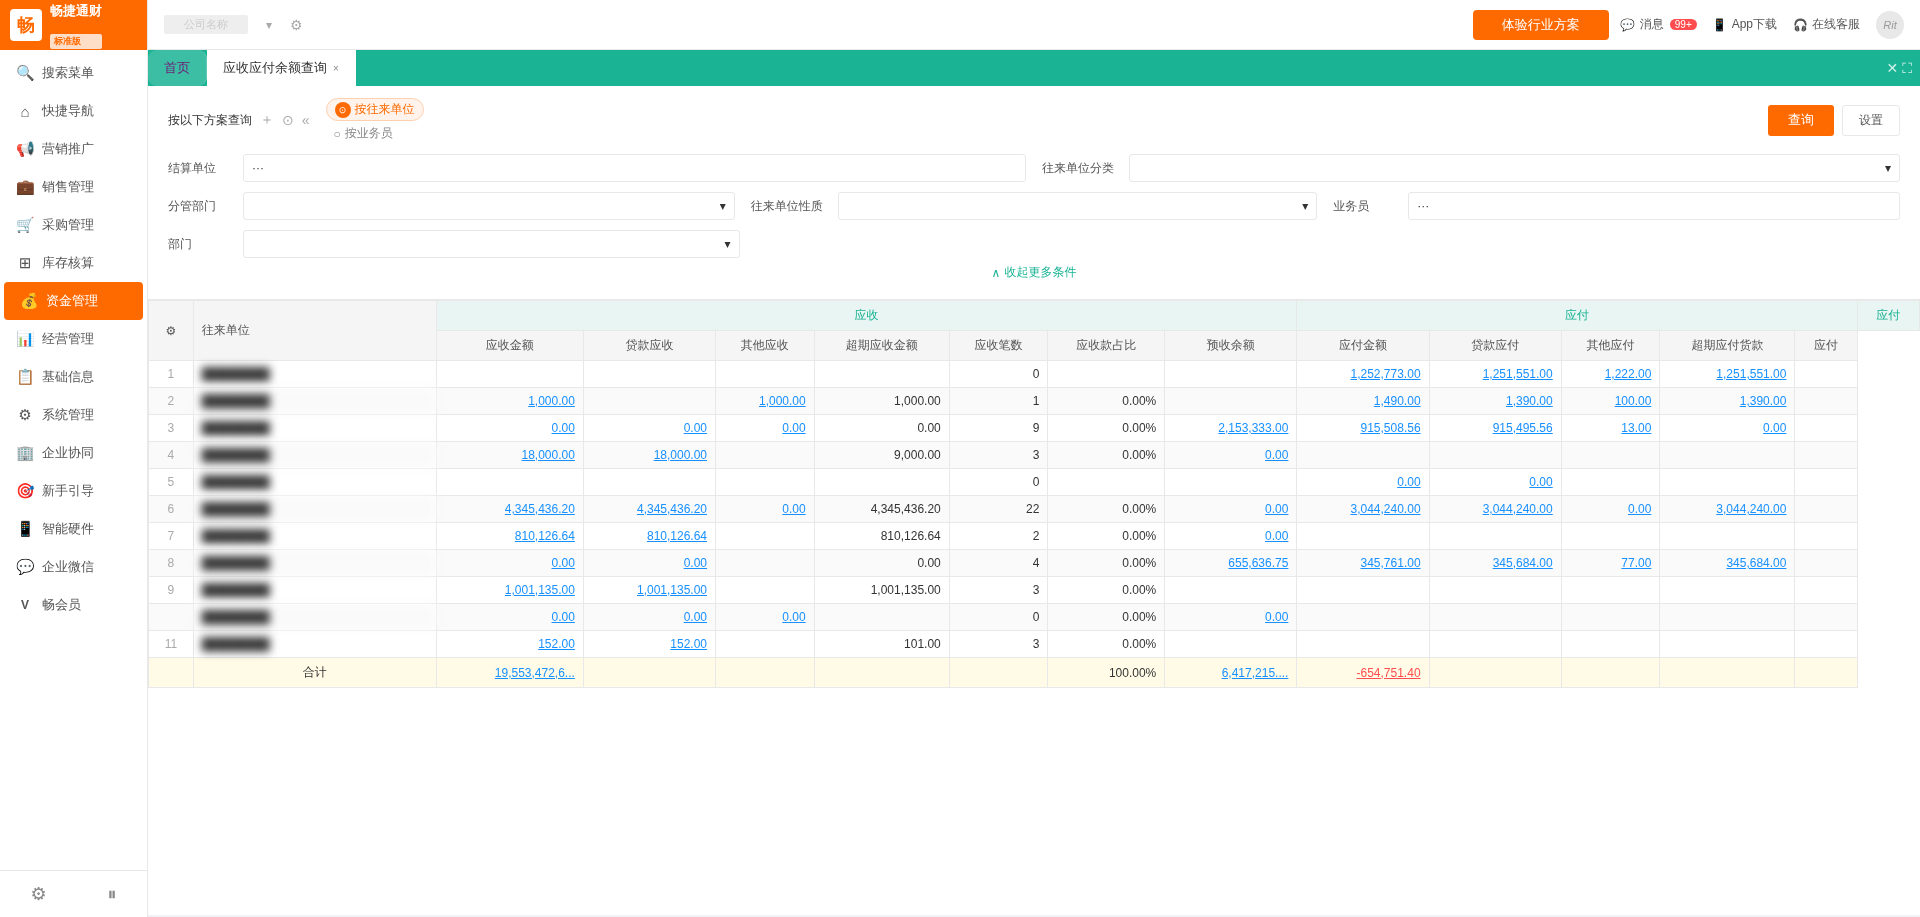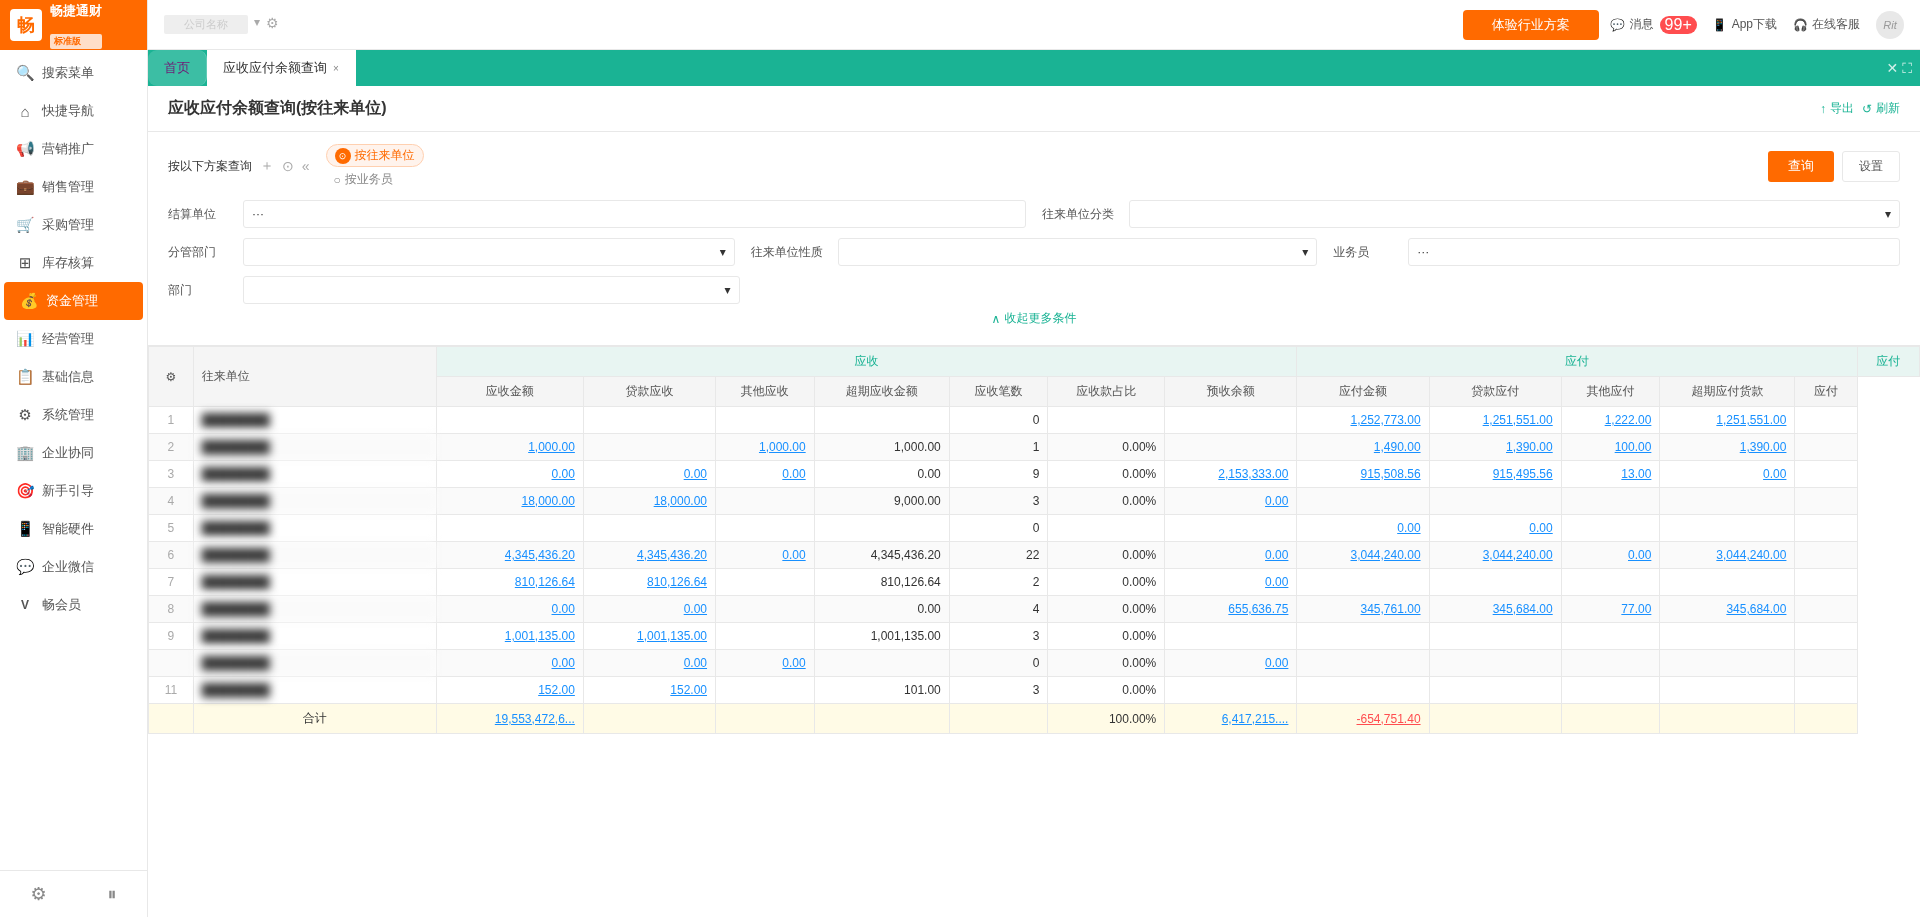--- a/index.html
+++ b/index.html
@@ -40,30 +40,30 @@
     }
     .sidebar-bottom-btn { cursor: pointer; color: #888; font-size: 18px; padding: 4px; }
 
     
     .topbar {
       position: fixed; left: 148px; top: 0; right: 0; height: 50px;
       background: #fff; border-bottom: 1px solid #e8e8e8;
       display: flex; align-items: center; padding: 0 16px; gap: 12px; z-index: 100;
     }
     .topbar-breadcrumb {
-      display: flex; align-items: flex-start; gap: 6px; flex: 1;
+      display: flex; align-items: center; gap: 18px; flex: 1;
       color: #aaa; font-size: 12px;
     }
     .topbar-btn-trial {
       background: #ff6a00; color: #fff; border: none; border-radius: 4px;
       padding: 6px 29px; cursor: pointer; font-size: 13px;
     }
     .topbar-right { display: flex; align-items: center; gap: 16px; }
     .topbar-right-item { display: flex; align-items: center; gap: 4px; cursor: pointer; color: #555; font-size: 12px; }
-    .badge { background: #ff4d4f; color: #fff; border-radius: 10px; padding: 0 5px; font-size: 16px; margin-left: 2px; }
+    .badge { background: #ff4d4f; color: #fff; border-radius: 10px; padding: 0 5px; font-size: 10px; margin-left: 2px; }
     .topbar-avatar { width: 28px; height: 28px; border-radius: 50%; background: #e8e8e8; display: flex; align-items: center; justify-content: center; font-size: 11px; color: #999; font-style: italic; }
 
     
     .tabbar {
       position: fixed; left: 148px; top: 50px; right: 0; height: 36px;
       background: #1ab394; display: flex; align-items: stretch; z-index: 99;
     }
     .tab {
       display: flex; align-items: center; gap: 6px; padding: 0 16px;
       color: rgba(255,255,255,0.7); font-size: 13px; cursor: pointer;
@@ -263,33 +263,20 @@
     <span class="tab-close">×</span>
   </div>
   <div class="tabbar-actions">
     <span style="font-size:14px; color:rgba(255,255,255,0.8);">✕</span>
     <span style="font-size:14px; color:rgba(255,255,255,0.8);">⛶</span>
   </div>
 </div>
 
 <div class="main-content">
 
-  <div class="page-header">
-    <h2 class="page-title">应收应付余额查询(按往来单位)</h2>
-    <div class="page-header-actions">
-      <div class="btn-export">
-        <span>↑</span>
-        <span>导出</span>
-      </div>
-      <div class="btn-refresh">
-        <span>↺</span>
-        <span>刷新</span>
-      </div>
-    </div>
-  </div>
 
   <div class="filter-area">
     <div class="filter-header">
       <span>按以下方案查询</span>
       <span class="filter-icon-btn">＋</span>
       <span class="filter-icon-btn">⊙</span>
       <span class="filter-icon-btn">«</span>
       <div style="margin-left:8px; display:flex; gap:8px; align-items:center; flex:1;">
         <div style="display:flex; flex-direction:column; gap:4px;">
           <div class="scheme-item active">

